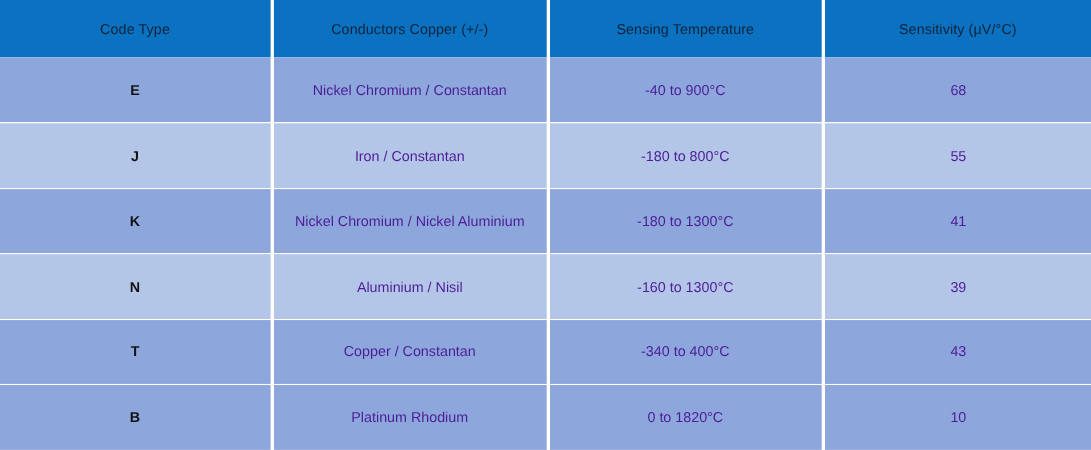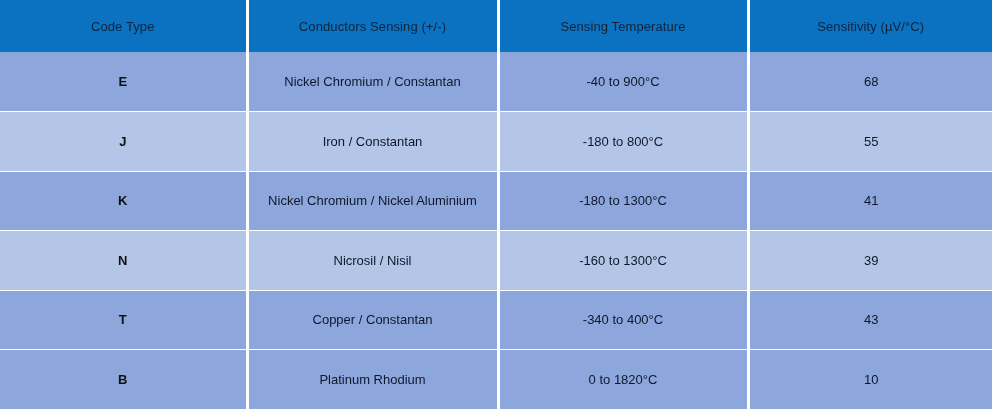--- a/index.html
+++ b/index.html
@@ -50,21 +50,21 @@
   thead th:last-child {
     border-right: none;
     margin-left: 12px;
   }
 
   tbody td {
     height: 51px;
     text-align: center;
     vertical-align: middle;
     font-size: 13px;
-    color: #0f172a;
+    color: #4c1d95;
     padding: 0 8px;
     border-right: 3px solid #ffffff;
     border-bottom: 1px solid rgba(255,255,255,0.55);
     box-sizing: border-box;
     white-space: nowrap;
     overflow: hidden;
   }
   tbody td:last-child {
     border-right: none;
     padding-left: 9px;
@@ -88,21 +88,21 @@
   <table class="tc-table">
     <colgroup>
       <col class="c-code">
       <col class="c-alloy">
       <col class="c-temp">
       <col class="c-sens">
     </colgroup>
     <thead>
       <tr>
         <th>Code Type</th>
-        <th>Conductors Sensing (+/-)</th>
+        <th>Conductors Copper (+/-)</th>
         <th>Sensing Temperature</th>
         <th>Sensitivity (µV/°C)</th>
       </tr>
     </thead>
     <tbody>
       <tr class="row-dark">
         <td class="code-cell">E</td>
         <td>Nickel Chromium / Constantan</td>
         <td>-40 to 900°C</td>
         <td>68</td>
@@ -114,21 +114,21 @@
         <td>55</td>
       </tr>
       <tr class="row-dark">
         <td class="code-cell">K</td>
         <td>Nickel Chromium / Nickel Aluminium</td>
         <td>-180 to 1300°C</td>
         <td>41</td>
       </tr>
       <tr class="row-light">
         <td class="code-cell">N</td>
-        <td>Nicrosil / Nisil</td>
+        <td>Aluminium / Nisil</td>
         <td>-160 to 1300°C</td>
         <td>39</td>
       </tr>
       <tr class="row-dark">
         <td class="code-cell">T</td>
         <td>Copper / Constantan</td>
         <td>-340 to 400°C</td>
         <td>43</td>
       </tr>
       <tr class="row-dark">

